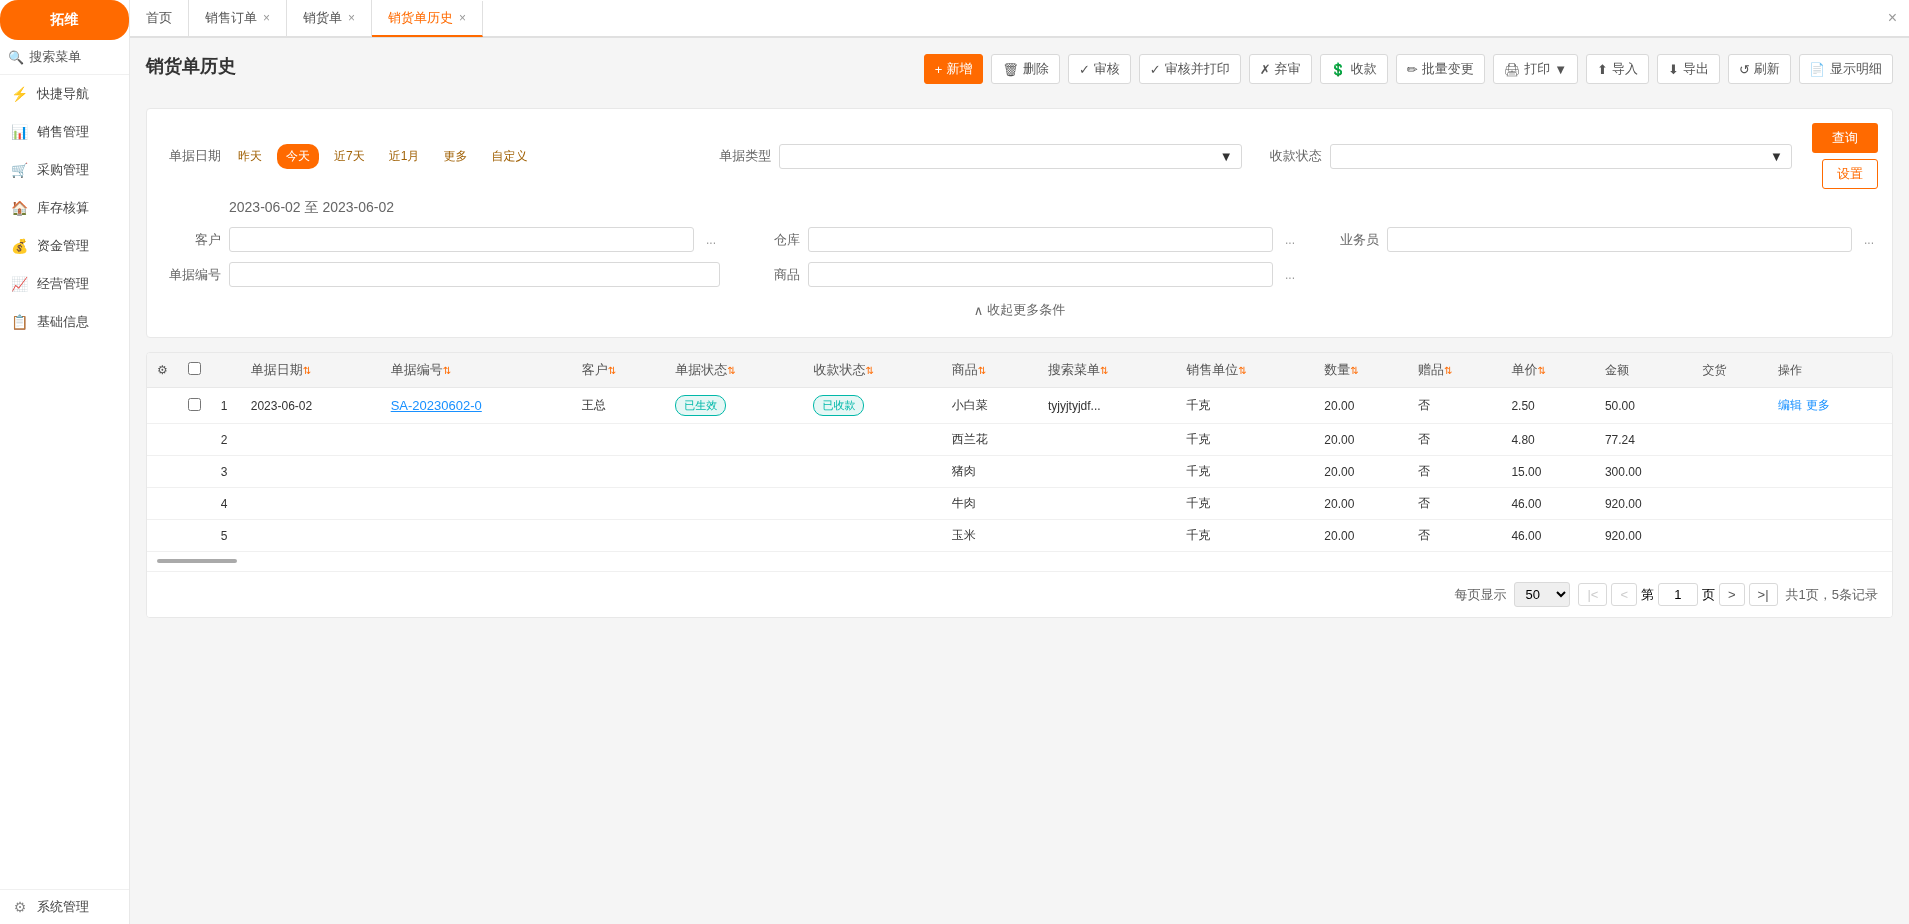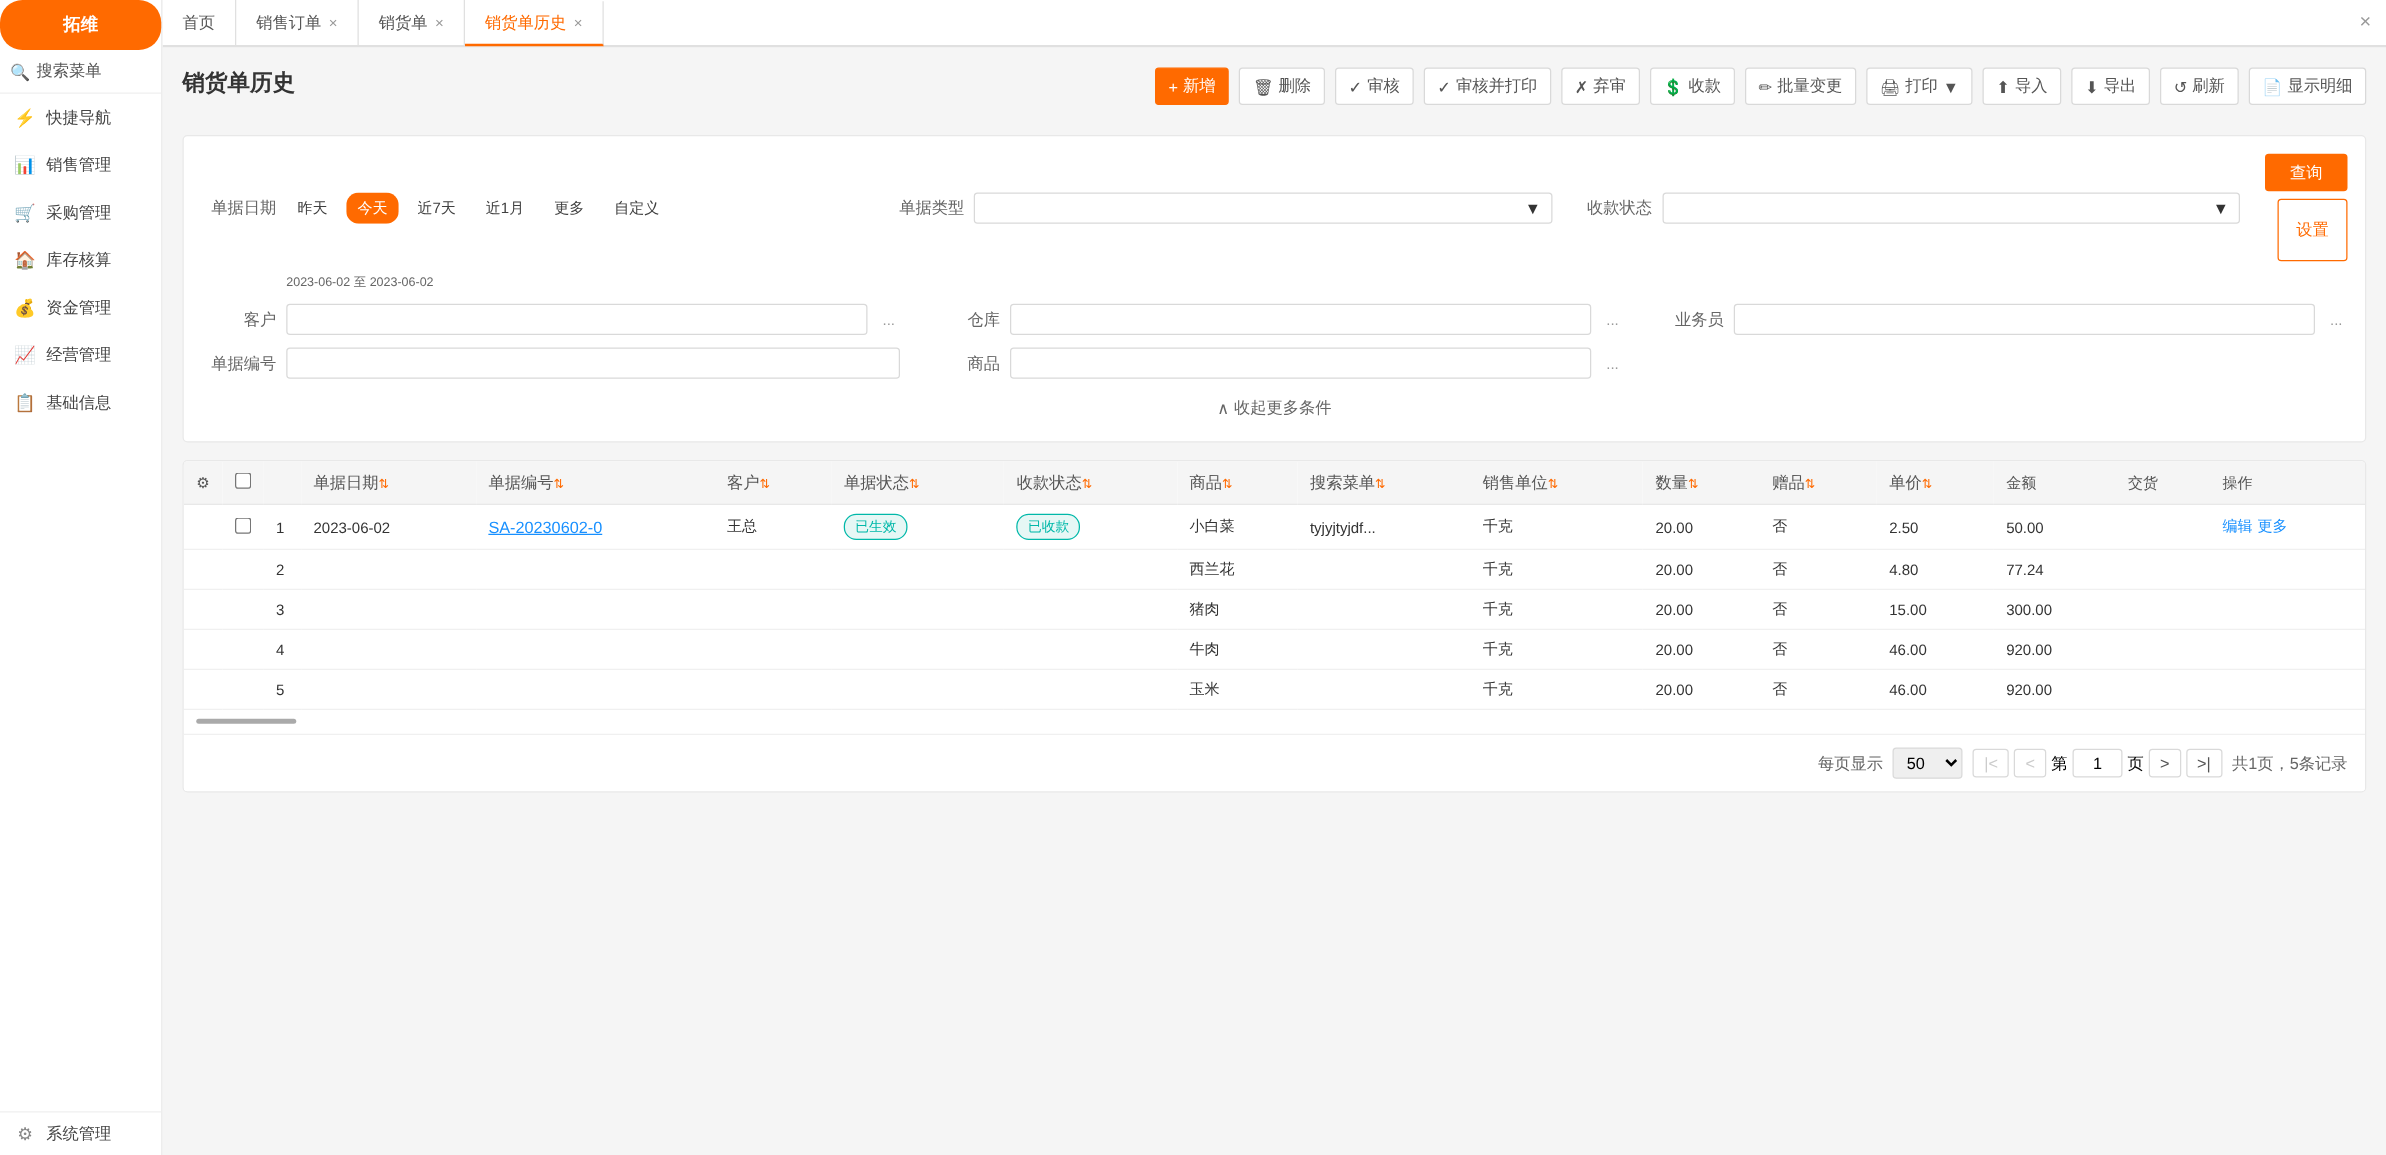--- a/index.html
+++ b/index.html
@@ -37,28 +37,28 @@
     .toolbar-btn .btn-icon { font-size: 13px; }
 
     
     .filter-panel { background: #fff; border: 1px solid #e8e8e8; border-radius: 4px; padding: 14px; margin-bottom: 14px; }
     .filter-row { display: flex; gap: 20px; align-items: center; margin-bottom: 10px; flex-wrap: wrap; }
     .filter-item { display: flex; align-items: center; gap: 8px; flex: 1; min-width: 200px; }
     .filter-item label { color: #666; white-space: nowrap; min-width: 60px; text-align: right; }
     .filter-input { flex: 1; border: 1px solid #d9d9d9; border-radius: 3px; padding: 4px 8px; outline: none; color: #333; background: #fff; }
     .filter-select { flex: 1; border: 1px solid #d9d9d9; border-radius: 3px; padding: 4px 8px; outline: none; color: #333; background: #fff; display: flex; align-items: center; justify-content: space-between; cursor: pointer; }
     .date-filter { display: flex; align-items: center; gap: 6px; }
-    .date-btn { padding: 3px 8px; border-radius: 3px; cursor: pointer; font-size: 12px; color: #404040; border: 1px solid transparent; }
+    .date-btn { padding: 3px 8px; border-radius: 3px; cursor: pointer; font-size: 12px; color: #a16207; border: 1px solid transparent; }
     .date-btn.active { background: #ff6a00; color: #fff; border-radius: 10px; }
     .ellipsis-btn { color: #999; cursor: pointer; font-size: 12px; padding: 0 4px; }
     .collapse-btn { display: flex; align-items: center; justify-content: center; gap: 4px; color: #666; cursor: pointer; font-size: 12px; padding: 4px; }
 
     
     .query-btn { background: #ff6a00; color: #fff; border: none; border-radius: 3px; padding: 6px 20px; cursor: pointer; font-size: 13px; font-family: Liberation Serif, serif; }
-    .setting-btn { background: #fff; color: #ff6a00; border: 1px solid #ff6a00; border-radius: 3px; padding: 15px 14px; cursor: pointer; font-size: 13px; }
+    .setting-btn { background: #fff; color: #ff6a00; border: 1px solid #ff6a00; border-radius: 3px; padding: 5px 14px; cursor: pointer; font-size: 13px; }
 
     
     .table-wrapper { background: #fff; border: 1px solid #e8e8e8; border-radius: 4px; overflow: auto; }
     table { width: 100%; border-collapse: collapse; }
     thead tr { background: #f5f5f5; }
     th { padding: 8px 10px; text-align: left; color: #555; font-weight: normal; border-bottom: 1px solid #e8e8e8; white-space: nowrap; font-size: 12px; }
     td { padding: 7px 10px; color: #333; border-bottom: 1px solid #f0f0f0; font-size: 12px; }
     .settings-col { width: 30px; text-align: center; }
     .checkbox-col { width: 30px; text-align: center; }
     .sort-icon { color: #ff6a00; font-size: 10px; }
@@ -240,21 +240,21 @@
             <span></span>
             <span>▼</span>
           </div>
         </div>
 
         <div style="display:flex; flex-direction:column; gap:6px; align-items:flex-end;">
           <button class="query-btn">查询</button>
           <button class="setting-btn">设置</button>
         </div>
       </div>
-      <div style="color:#666; font-size:10px; margin-left:68px; margin-bottom:10px;">2023-06-02 至 2023-06-02</div>
+      <div style="color:#666; font-size:14px; margin-left:68px; margin-bottom:10px;">2023-06-02 至 2023-06-02</div>
       <div class="filter-row">
 
         <div class="filter-item">
           <label>客户</label>
           <input class="filter-input" type="text" style="">
           <span class="ellipsis-btn">...</span>
         </div>
 
         <div class="filter-item">
           <label>仓库</label>

